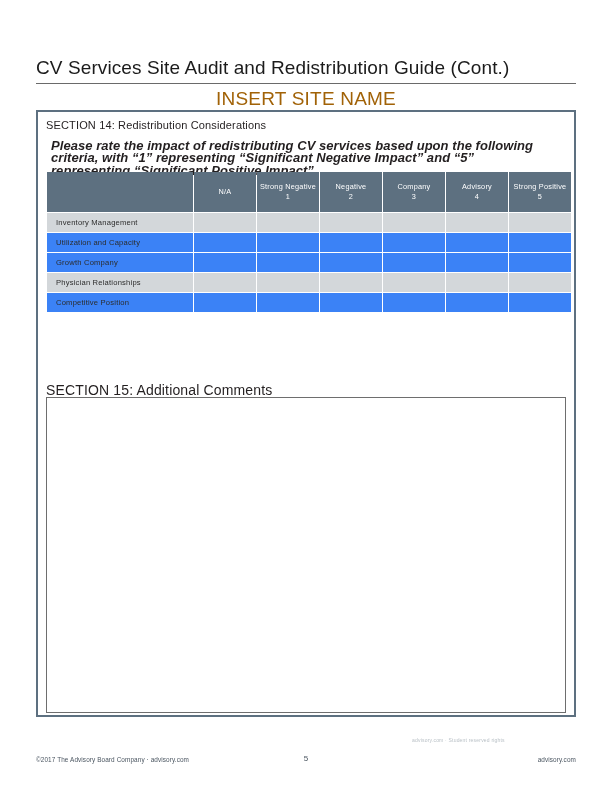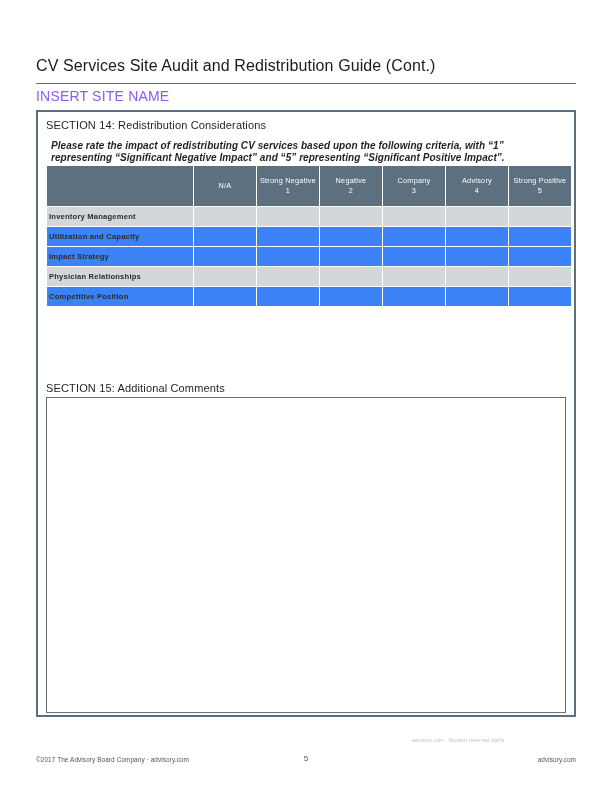--- a/index.html
+++ b/index.html
@@ -15,43 +15,44 @@
     color: #231f20;
     overflow: hidden;
   }
 
   
   #page-title {
     position: absolute;
     left: 36px;
     top: 57px;
     width: 540px;
-    font-size: 16px;
+    font-size: 19px;
     font-weight: normal;
     letter-spacing: 0.1px;
     color: #1b1b1b;
     white-space: nowrap;
   }
   #title-rule {
     position: absolute;
     left: 36px;
     top: 83px;
     width: 540px;
     height: 1px;
     background: #6a6a6a;
   }
   #site-name {
     position: absolute;
     left: 36px;
     top: 88px;
     width: 540px;
-    font-size: 14px;
-    color: #8b5cf6;
+    font-size: 19px;
+    color: #a16207;
     letter-spacing: 0.2px;
     white-space: nowrap;
+    text-align: center;
   }
 
   
   #content-panel {
     position: absolute;
     left: 36px;
     top: 110px;
     width: 540px;
     height: 607px;
     border: 2px solid #5d7080;
@@ -67,33 +68,33 @@
     font-size: 11px;
     color: #231f20;
     letter-spacing: 0.15px;
     white-space: nowrap;
   }
   #section14-instructions {
     position: absolute;
     left: 51px;
     top: 140px;
     width: 492px;
-    font-size: 10px;
+    font-size: 13px;
     font-style: italic;
     font-weight: bold;
     line-height: 12.4px;
     color: #231f20;
     letter-spacing: 0.05px;
   }
 
   
   #rating-table {
     position: absolute;
     left: 46px;
-    top: 165px;
+    top: 171px;
     width: 520px;
     border-collapse: separate;
     border-spacing: 1.5px;
     table-layout: fixed;
   }
   #rating-table th,
   #rating-table td {
     padding: 0;
     margin: 0;
     border: 0;
@@ -117,34 +118,33 @@
 
   #rating-table tbody td {
     height: 19px;
     vertical-align: middle;
   }
   #rating-table tbody tr.row-dark td  { background: #d3d7da; }
   #rating-table tbody tr.row-light td { background: #3b82f6; }
 
   #rating-table tbody td.row-label {
     text-align: left;
-    padding-left: 2px;
+    padding-left: 9px;
     font-size: 7.6px;
     color: #2c2c2c;
     letter-spacing: 0.2px;
     white-space: nowrap;
-    font-weight: bold;
   }
 
   
   #section15-heading {
     position: absolute;
     left: 46px;
     top: 382px;
-    font-size: 11px;
+    font-size: 14px;
     color: #231f20;
     letter-spacing: 0.15px;
     white-space: nowrap;
   }
   #comments-box {
     position: absolute;
     left: 46px;
     top: 397px;
     width: 520px;
     height: 316px;
@@ -265,21 +265,21 @@
       <tr class="row-light">
         <td class="row-label">Utilization and Capacity</td>
         <td class="rating-cell"></td>
         <td class="rating-cell"></td>
         <td class="rating-cell"></td>
         <td class="rating-cell"></td>
         <td class="rating-cell"></td>
         <td class="rating-cell"></td>
       </tr>
       <tr class="row-light">
-        <td class="row-label">Impact Strategy</td>
+        <td class="row-label">Growth Company</td>
         <td class="rating-cell"></td>
         <td class="rating-cell"></td>
         <td class="rating-cell"></td>
         <td class="rating-cell"></td>
         <td class="rating-cell"></td>
         <td class="rating-cell"></td>
       </tr>
       <tr class="row-dark">
         <td class="row-label">Physician Relationships</td>
         <td class="rating-cell"></td>

